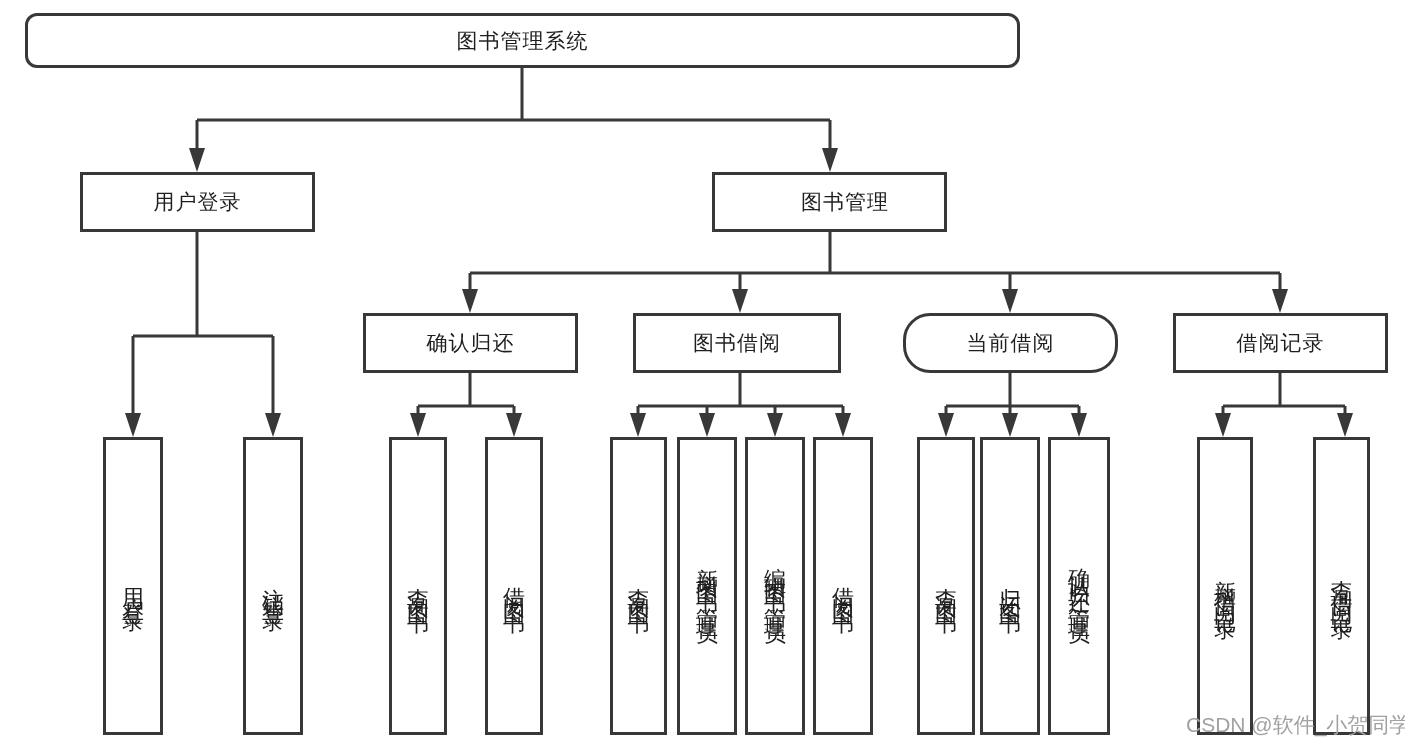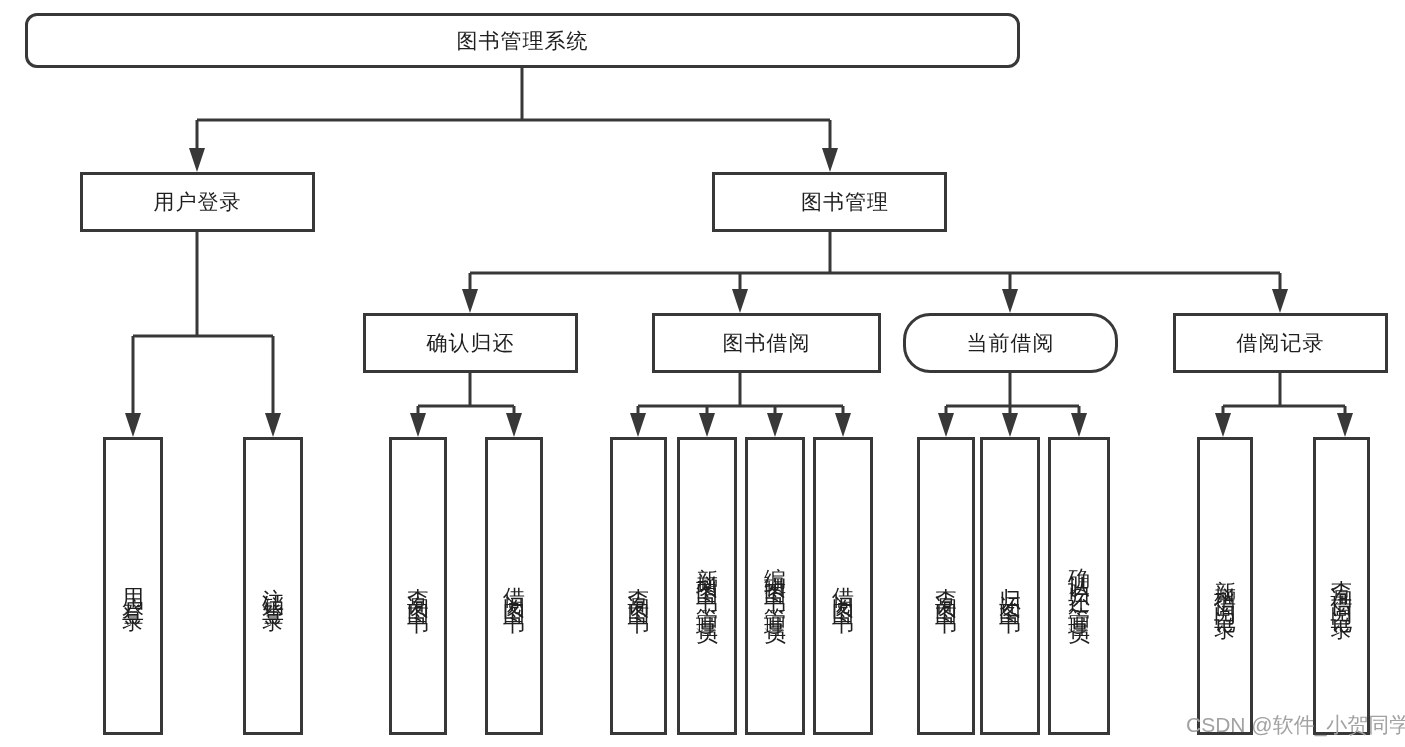--- a/index.html
+++ b/index.html
@@ -87,21 +87,21 @@
       <polygon points="1337,413 1353,413 1345,437"></polygon>
     </g>
   </svg>
 
   <div class="box" style="left:25px;top:13px;width:995px;height:55px;border-radius:12px;">图书管理系统</div>
 
   <div class="box" style="left:80px;top:172px;width:235px;height:60px;">用户登录</div>
   <div class="box" style="left:712px;top:172px;width:235px;height:60px;padding-left:31px;">图书管理</div>
 
   <div class="box" style="left:363px;top:313px;width:215px;height:60px;">确认归还</div>
-  <div class="box" style="left:633px;top:313px;width:229px;height:60px;margin-left:19px;">图书借阅</div>
+  <div class="box" style="left:633px;top:313px;width:208px;height:60px;">图书借阅</div>
   <div class="box" style="left:903px;top:313px;width:215px;height:60px;border-radius:27px;">当前借阅</div>
   <div class="box" style="left:1173px;top:313px;width:215px;height:60px;">借阅记录</div>
 
   <div class="box vbox" style="left:103px;top:437px;width:60px;height:298px;">用户登录</div>
   <div class="box vbox" style="left:243px;top:437px;width:60px;height:298px;">注销登录</div>
 
   <div class="box vbox" style="left:389px;top:437px;width:58px;height:298px;">查询图书</div>
   <div class="box vbox" style="left:485px;top:437px;width:58px;height:298px;">借阅图书</div>
 
   <div class="box vbox" style="left:610px;top:437px;width:57px;height:298px;">查询图书</div>

